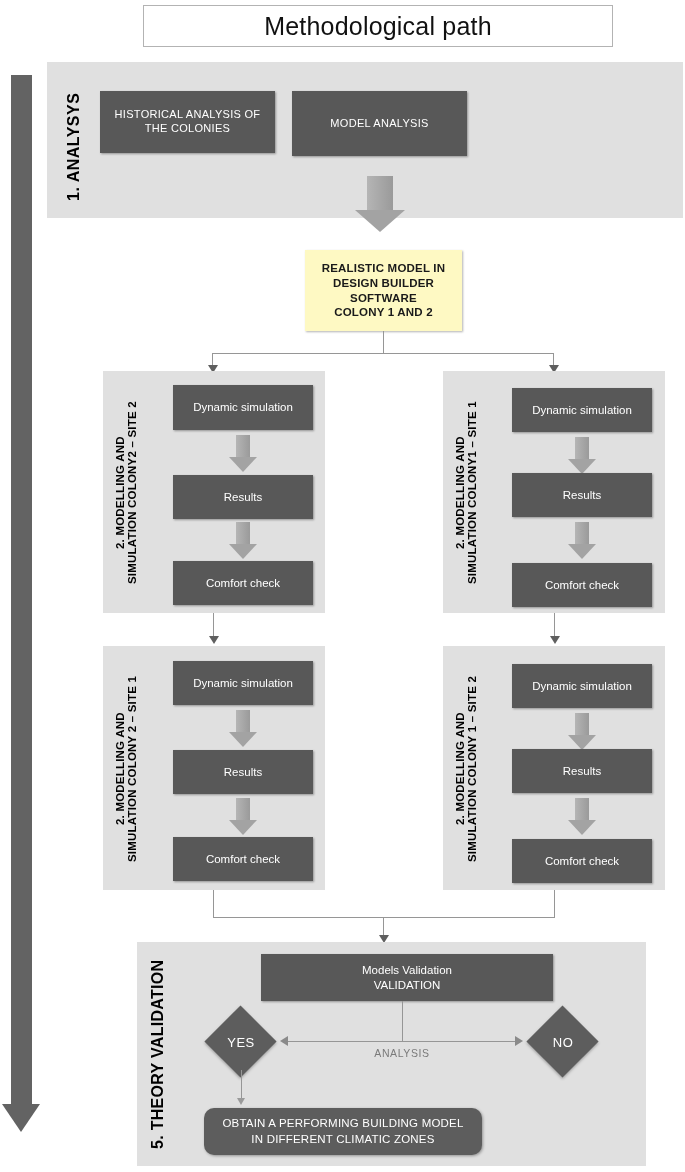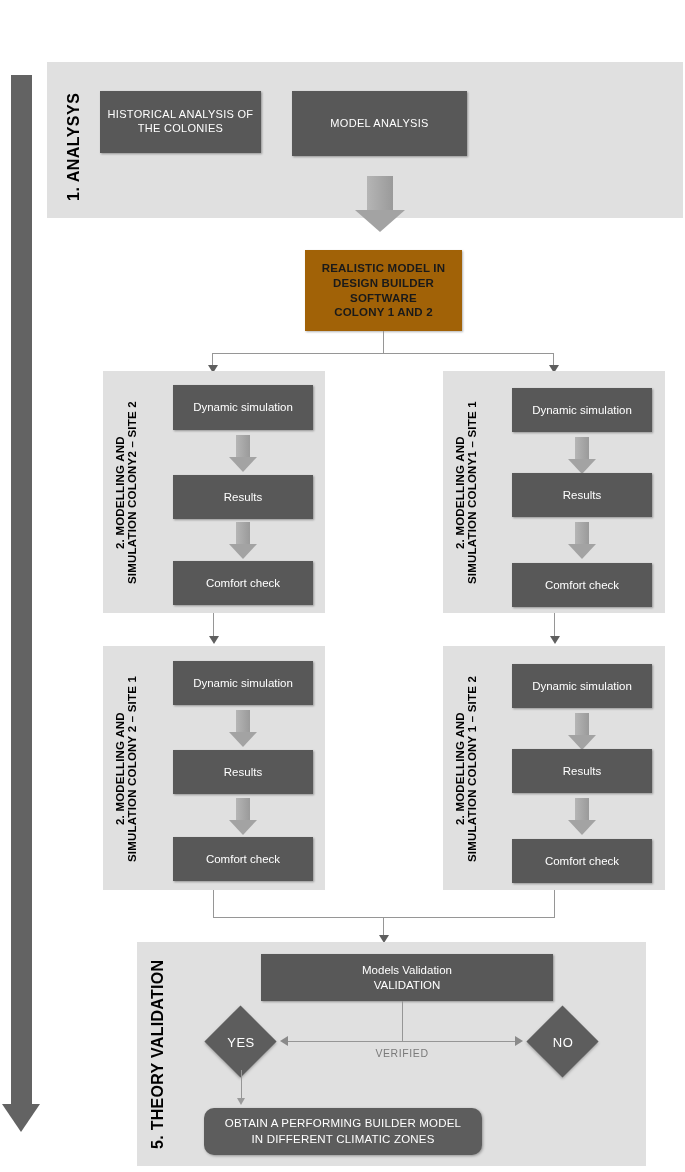--- a/index.html
+++ b/index.html
@@ -69,21 +69,21 @@
     display:flex;
     align-items:center;
     justify-content:center;
     text-align:center;
     line-height:1.25;
     box-shadow:1px 1px 2px rgba(0,0,0,.35);
     white-space:pre-line;
   }
   .gbox{
     position:absolute;
-    background:#a16207;
+    background:#fef9c3;
     color:#1a1a1a;
     display:flex;
     align-items:center;
     justify-content:center;
     text-align:center;
     font-weight:bold;
     line-height:1.3;
     box-shadow:1px 1px 2px rgba(0,0,0,.3);
     white-space:pre-line;
   }
@@ -163,28 +163,29 @@
     font-size:10.5px;
     letter-spacing:.6px;
     text-align:center;
   }
 </style>
 </head>
 <body>
 
 <div id="page">
 
+  <div class="title-box">Methodological path</div>
 
   <div class="left-arrow-shaft"></div>
   <div class="left-arrow-head"></div>
 
   <div class="band" style="left:47px;top:62px;width:636px;height:156px;"></div>
   <div class="band-label" style="left:66px;top:84px;width:24px;height:125px;font-size:16px;letter-spacing:.5px;">1. ANALYSYS</div>
 
-  <div class="dbox" style="left:100px;top:91px;width:161px;height:62px;font-size:11px;letter-spacing:.3px;">HISTORICAL ANALYSIS OF
+  <div class="dbox" style="left:100px;top:91px;width:175px;height:62px;font-size:11px;letter-spacing:.3px;">HISTORICAL ANALYSIS OF
 THE COLONIES</div>
   <div class="dbox" style="left:292px;top:91px;width:175px;height:65px;font-size:11px;letter-spacing:.3px;">MODEL ANALYSIS</div>
 
   <div class="fatarrow" style="left:355px;top:176px;width:50px;height:56px;">
     <div class="shaft" style="width:26px;height:34px;"></div>
     <div class="head" style="top:34px;border-left-width:25px;border-right-width:25px;border-top-width:22px;"></div>
   </div>
 
   <div class="gbox" style="left:305px;top:250px;width:157px;height:81px;font-size:11.5px;letter-spacing:.2px;">REALISTIC MODEL IN
 DESIGN BUILDER
@@ -273,27 +274,27 @@
   <div class="band-label" style="left:150px;top:952px;width:24px;height:205px;font-size:16px;letter-spacing:.3px;">5. THEORY VALIDATION</div>
 
   <div class="dbox" style="left:261px;top:954px;width:292px;height:47px;font-size:11.5px;">Models Validation
 VALIDATION</div>
 
   <div class="ln lnv" style="left:402px;top:1001px;height:41px;"></div>
 
   <div class="ln lnh" style="left:288px;top:1041px;width:227px;"></div>
   <div class="tri-left" style="left:280px;top:1036px;"></div>
   <div class="tri-right" style="left:515px;top:1036px;"></div>
-  <div class="plain-label" style="left:362px;top:1047px;width:80px;">VERIFIED</div>
+  <div class="plain-label" style="left:362px;top:1047px;width:80px;">ANALYSIS</div>
 
   <div class="diamond" style="left:215px;top:1016px;width:51px;height:51px;"></div>
   <div class="diamond-label" style="left:205px;top:1026px;width:72px;height:32px;">YES</div>
 
   <div class="diamond" style="left:537px;top:1016px;width:51px;height:51px;"></div>
   <div class="diamond-label" style="left:527px;top:1026px;width:72px;height:32px;">NO</div>
 
   <div class="ln lnv" style="left:241px;top:1070px;height:30px;"></div>
   <div class="thin-arrow-head" style="left:237px;top:1098px;"></div>
 
-  <div class="rbox" style="left:204px;top:1108px;width:278px;height:47px;font-size:11.5px;letter-spacing:.2px;">OBTAIN A PERFORMING BUILDER MODEL
+  <div class="rbox" style="left:204px;top:1108px;width:278px;height:47px;font-size:11.5px;letter-spacing:.2px;">OBTAIN A PERFORMING BUILDING MODEL
 IN DIFFERENT CLIMATIC ZONES</div>
 
 </div>
 
 </body></html>

